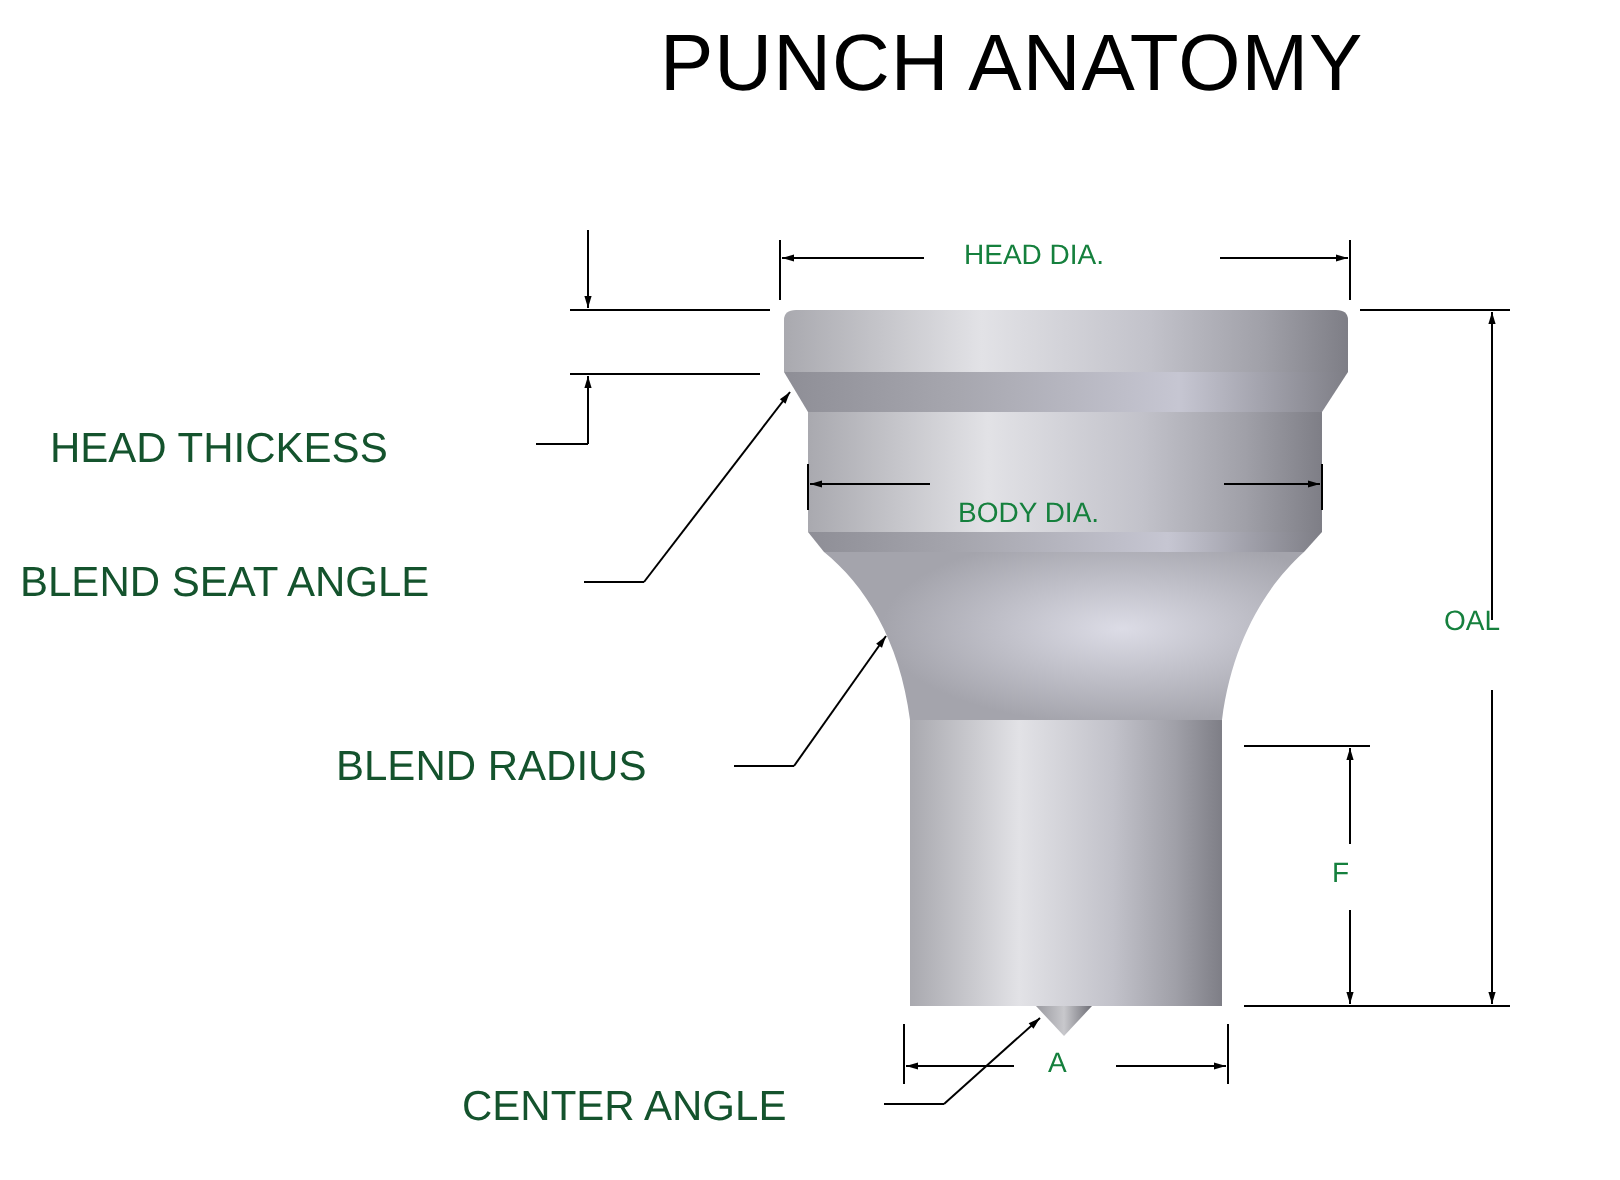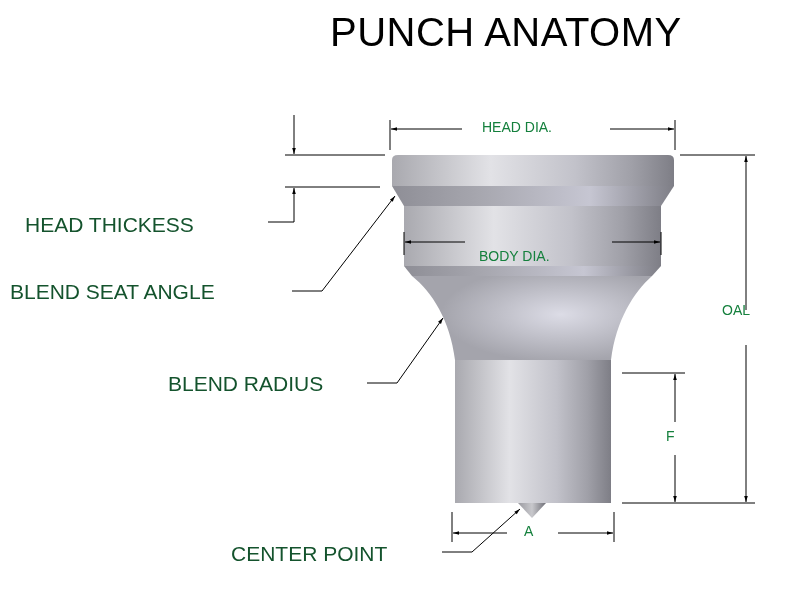--- a/index.html
+++ b/index.html
@@ -100,19 +100,19 @@
     <line x1="472" y1="552" x2="520" y2="509" marker-end="url(#arr)"></line>
     <line x1="442" y1="552" x2="472" y2="552"></line>
   </g>
 </svg>
 
 <div class="title">PUNCH ANATOMY</div>
 
 <div class="lbl" style="left:25px; top:213px;">HEAD THICKESS</div>
 <div class="lbl" style="left:10px; top:280px;">BLEND SEAT ANGLE</div>
 <div class="lbl" style="left:148px; top:372px;margin-left:20px;">BLEND RADIUS</div>
-<div class="lbl" style="left:231px; top:542px;">CENTER POINT</div>
+<div class="lbl" style="left:231px; top:542px;">CENTER ANGLE</div>
 
 <div class="dimtxt" style="left:482px; top:119px;">HEAD DIA.</div>
 <div class="dimtxt" style="left:479px; top:248px;">BODY DIA.</div>
 <div class="dimtxt" style="left:722px; top:302px;">OAL</div>
 <div class="dimtxt" style="left:666px; top:428px;">F</div>
 <div class="dimtxt" style="left:524px; top:523px;">A</div>
 
 </body></html>

